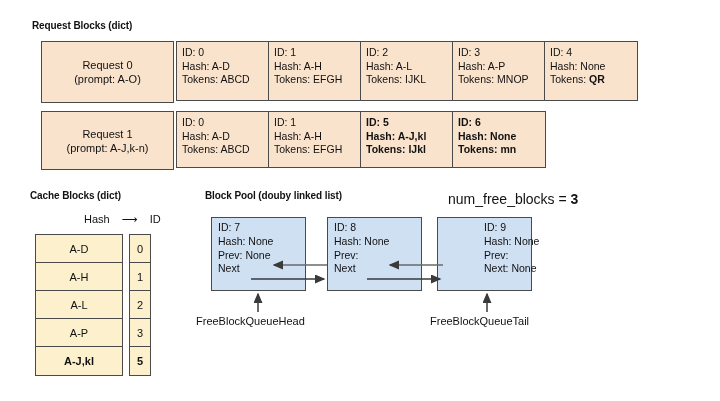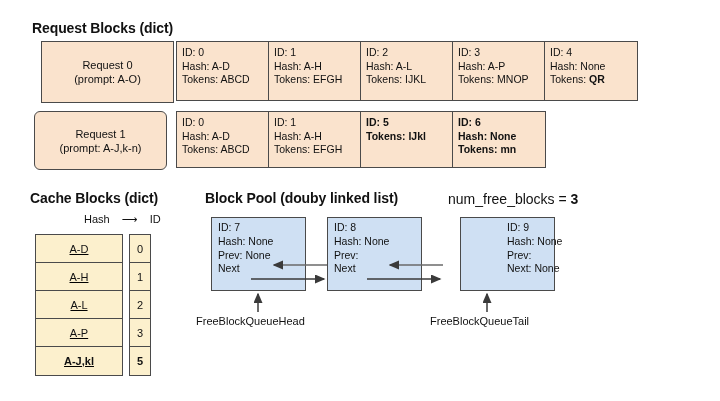--- a/index.html
+++ b/index.html
@@ -16,21 +16,21 @@
     overflow: hidden;
   }
   .canvas {
     position: absolute;
     left: 0; top: 0;
     width: 720px;
     height: 401px;
   }
   .sec-title {
     position: absolute;
-    font-size: 14px;
+    font-size: 10px;
     font-weight: bold;
     letter-spacing: -0.1px;
     white-space: nowrap;
     color: #111;
   }
   
   .req-label-box {
     position: absolute;
     background: #fae3cd;
     border: 1.4px solid #4a4a4a;
@@ -155,56 +155,57 @@
       <span class="ln">Hash: A-P</span>
       <span class="ln"><span>Tokens: </span><span>MNOP</span></span>
     </div>
     <div class="req-cell" style="width:90px;">
       <span class="ln">ID: 4</span>
       <span class="ln">Hash: None</span>
       <span class="ln"><span>Tokens: </span><span class="bv">QR</span></span>
     </div>
   </div>
 
-  <div class="req-label-box" style="left:34px; top:111px; width:131px; height:57px;border-radius:6px;">
+  <div class="req-label-box" style="left:41px; top:111px; width:131px; height:57px;">
     <span>Request 1</span>
     <span>(prompt: A-J,k-n)</span>
   </div>
 
   <div class="req-cells" style="left:176px; top:111px; width:370px; height:57px;">
     <div class="req-cell" style="width:92px;">
       <span class="ln">ID: 0</span>
       <span class="ln">Hash: A-D</span>
       <span class="ln"><span>Tokens: </span><span>ABCD</span></span>
     </div>
     <div class="req-cell" style="width:92px;">
       <span class="ln">ID: 1</span>
       <span class="ln">Hash: A-H</span>
       <span class="ln"><span>Tokens: </span><span>EFGH</span></span>
     </div>
     <div class="req-cell bold" style="width:92px;">
       <span class="ln">ID: 5</span>
+      <span class="ln">Hash: A-J,kl</span>
       <span class="ln"><span>Tokens: </span><span>IJkl</span></span>
     </div>
     <div class="req-cell bold" style="width:92px;">
       <span class="ln">ID: 6</span>
       <span class="ln">Hash: None</span>
       <span class="ln"><span>Tokens: </span><span>mn</span></span>
     </div>
   </div>
 
   <div class="sec-title" style="left:30px; top:190px;">Cache Blocks (dict)</div>
 
   <div class="hash-arrow-row" style="left:60px; top:213px;padding-left:24px;">
     <span>Hash</span>
     <span style="display:inline-block; width:34px; text-align:center;">⟶</span>
     <span>ID</span>
   </div>
 
-  <div class="cache-col" style="left:35px; top:234px; width:88px; height:142px;text-decoration:underline;">
+  <div class="cache-col" style="left:35px; top:234px; width:88px; height:142px;">
     <div class="cache-row" style="height:28px;">A-D</div>
     <div class="cache-row" style="height:28px;">A-H</div>
     <div class="cache-row" style="height:28px;">A-L</div>
     <div class="cache-row" style="height:28px;">A-P</div>
     <div class="cache-row bold" style="height:27px;">A-J,kl</div>
   </div>
 
   <div class="cache-col" style="left:129px; top:234px; width:22px; height:142px;">
     <div class="cache-row" style="height:28px;">0</div>
     <div class="cache-row" style="height:28px;">1</div>
@@ -226,21 +227,21 @@
     <span class="ln">Next</span>
   </div>
 
   <div class="pool-box" style="left:327px; top:217px; width:95px; height:74px;">
     <span class="ln">ID: 8</span>
     <span class="ln">Hash: None</span>
     <span class="ln">Prev:</span>
     <span class="ln">Next</span>
   </div>
 
-  <div class="pool-box" style="left:460px; top:217px; width:95px; height:74px;padding-left:46px;">
+  <div class="pool-box" style="left:437px; top:217px; width:95px; height:74px;padding-left:46px;">
     <span class="ln">ID: 9</span>
     <span class="ln">Hash: None</span>
     <span class="ln">Prev:</span>
     <span class="ln">Next: None</span>
   </div>
 
   <div class="ptr-label" style="left:196px; top:315px;">FreeBlockQueueHead</div>
 
   <div class="ptr-label" style="left:430px; top:315px;">FreeBlockQueueTail</div>
 

